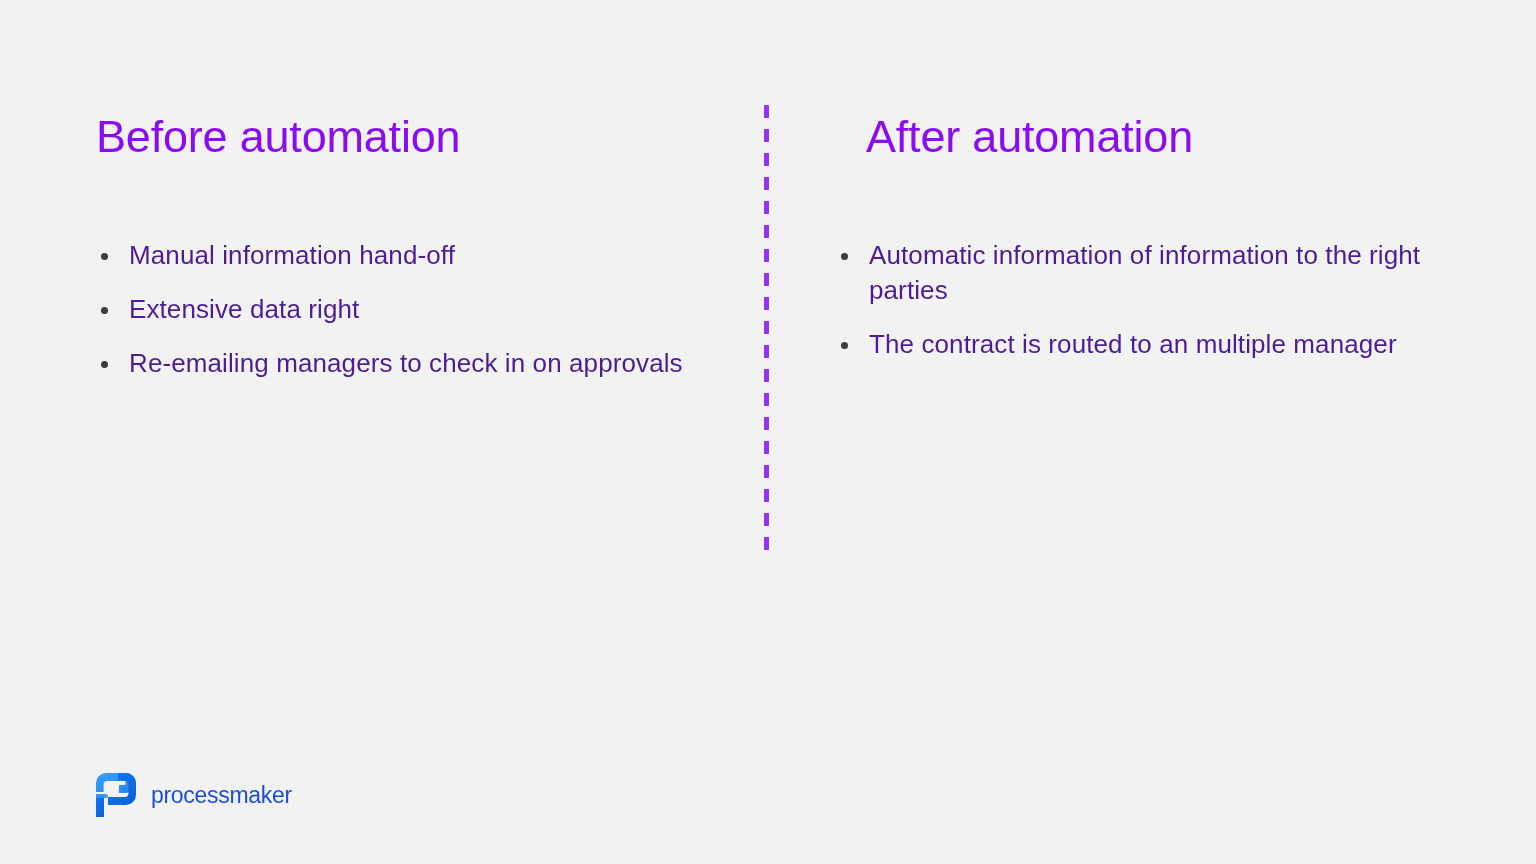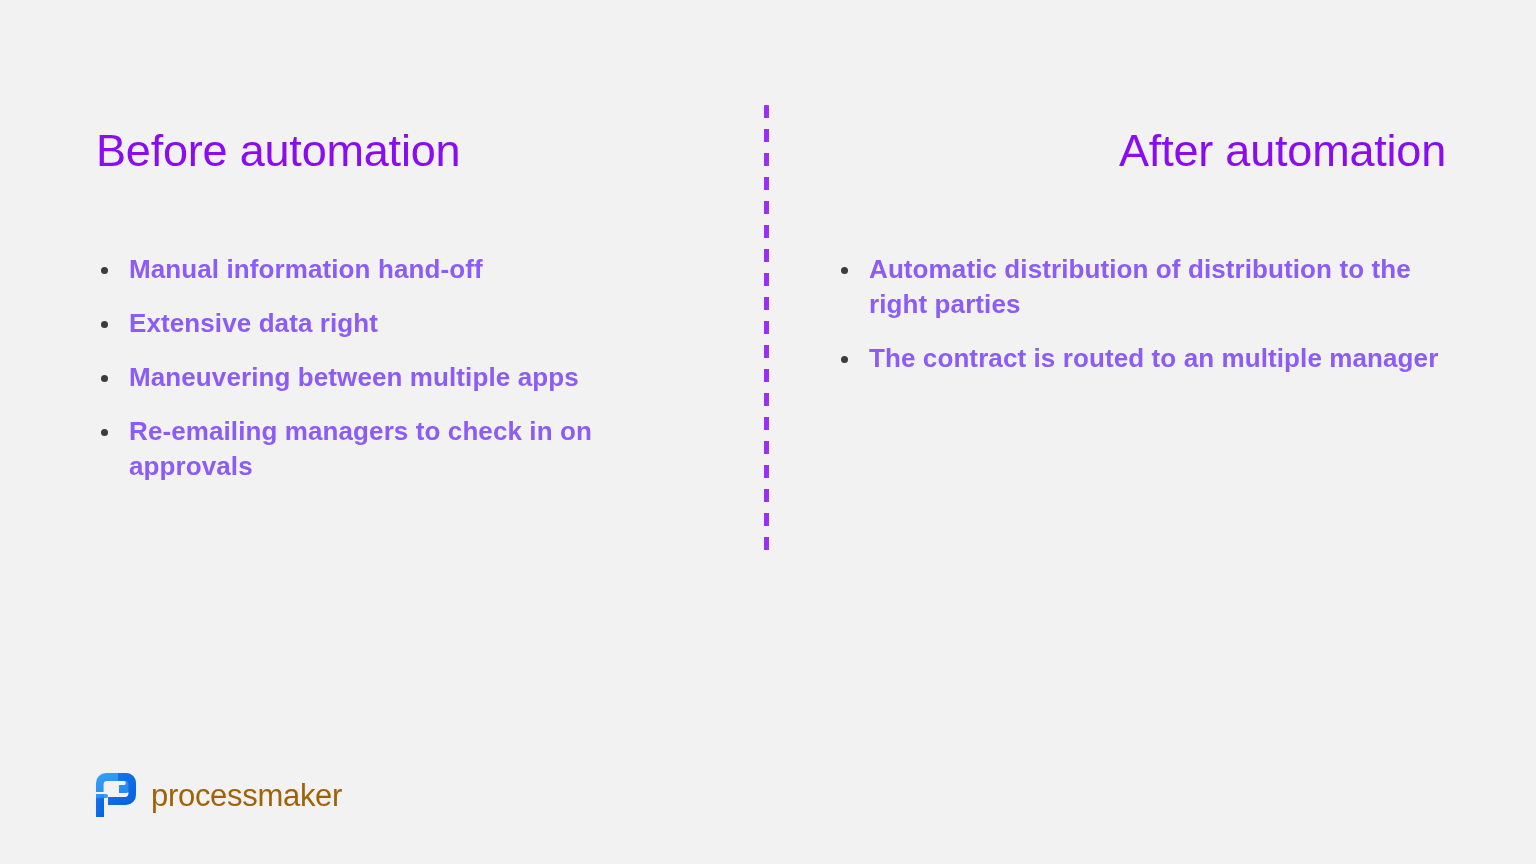--- a/index.html
+++ b/index.html
@@ -24,47 +24,45 @@
 
   
   .column {
     position: absolute;
     top: 110px;
   }
   .column--before { left: 96px;  width: 600px; }
   .column--after  { left: 836px; width: 610px; }
 
   .col-heading {
-    margin: 16px 0 76px 0;
+    margin: 2px 0 76px 0;
     font-size: 45px;
     font-weight: 400;
     line-height: 1.1;
     letter-spacing: -0.2px;
     color: #8a0cf0;
     white-space: nowrap;
   }
   .column--after .col-heading {
     margin-left: 30px;
-    text-align: right;
   }
 
   .bullet-list {
     list-style: none;
     margin: 0;
     padding: 0;
   }
   .bullet-item {
     position: relative;
     padding-left: 33px;
     margin-bottom: 19px;
     font-size: 26px;
     line-height: 35px;
-    color: #8b5cf6;
+    color: #4c1d95;
     letter-spacing: 0.1px;
-    font-weight: bold;
   }
   .bullet-item:last-child { margin-bottom: 0; }
 
   .bullet-item::before {
     content: "";
     position: absolute;
     left: 5px;
     top: 15px;
     width: 7px;
     height: 7px;
@@ -99,48 +97,47 @@
     display: flex;
     align-items: center;
     gap: 13px;
   }
   .logo-mark {
     width: 42px;
     height: 46px;
     display: block;
   }
   .logo-word {
-    font-size: 31px;
+    font-size: 23px;
     font-weight: 400;
-    color: #a16207;
+    color: #1d4ed8;
     letter-spacing: -0.3px;
     line-height: 1;
   }
 </style>
 </head>
 <body>
 
 <div class="slide">
 
   <div class="column column--before">
     <h2 class="col-heading">Before automation</h2>
     <ul class="bullet-list">
       <li class="bullet-item">Manual information hand-off</li>
       <li class="bullet-item">Extensive data right</li>
-      <li class="bullet-item">Maneuvering between multiple apps</li>
       <li class="bullet-item">Re-emailing managers to check in on approvals</li>
     </ul>
   </div>
 
   <div class="divider"></div>
 
   <div class="column column--after">
     <h2 class="col-heading">After automation</h2>
     <ul class="bullet-list">
-      <li class="bullet-item">Automatic distribution of distribution to the right parties</li>
+      <li class="bullet-item">Automatic information of information to the right parties</li>
       <li class="bullet-item">The contract is routed to an multiple manager</li>
     </ul>
   </div>
 
   <div class="logo">
     <span class="logo-mark-wrap">
       <svg class="logo-mark" viewBox="0 0 42 46" xmlns="http://www.w3.org/2000/svg" aria-hidden="true">
         <defs>
           <linearGradient id="pmLight" x1="0" y1="0" x2="1" y2="1">
             <stop offset="0%" stop-color="#3aa0f7"></stop>

